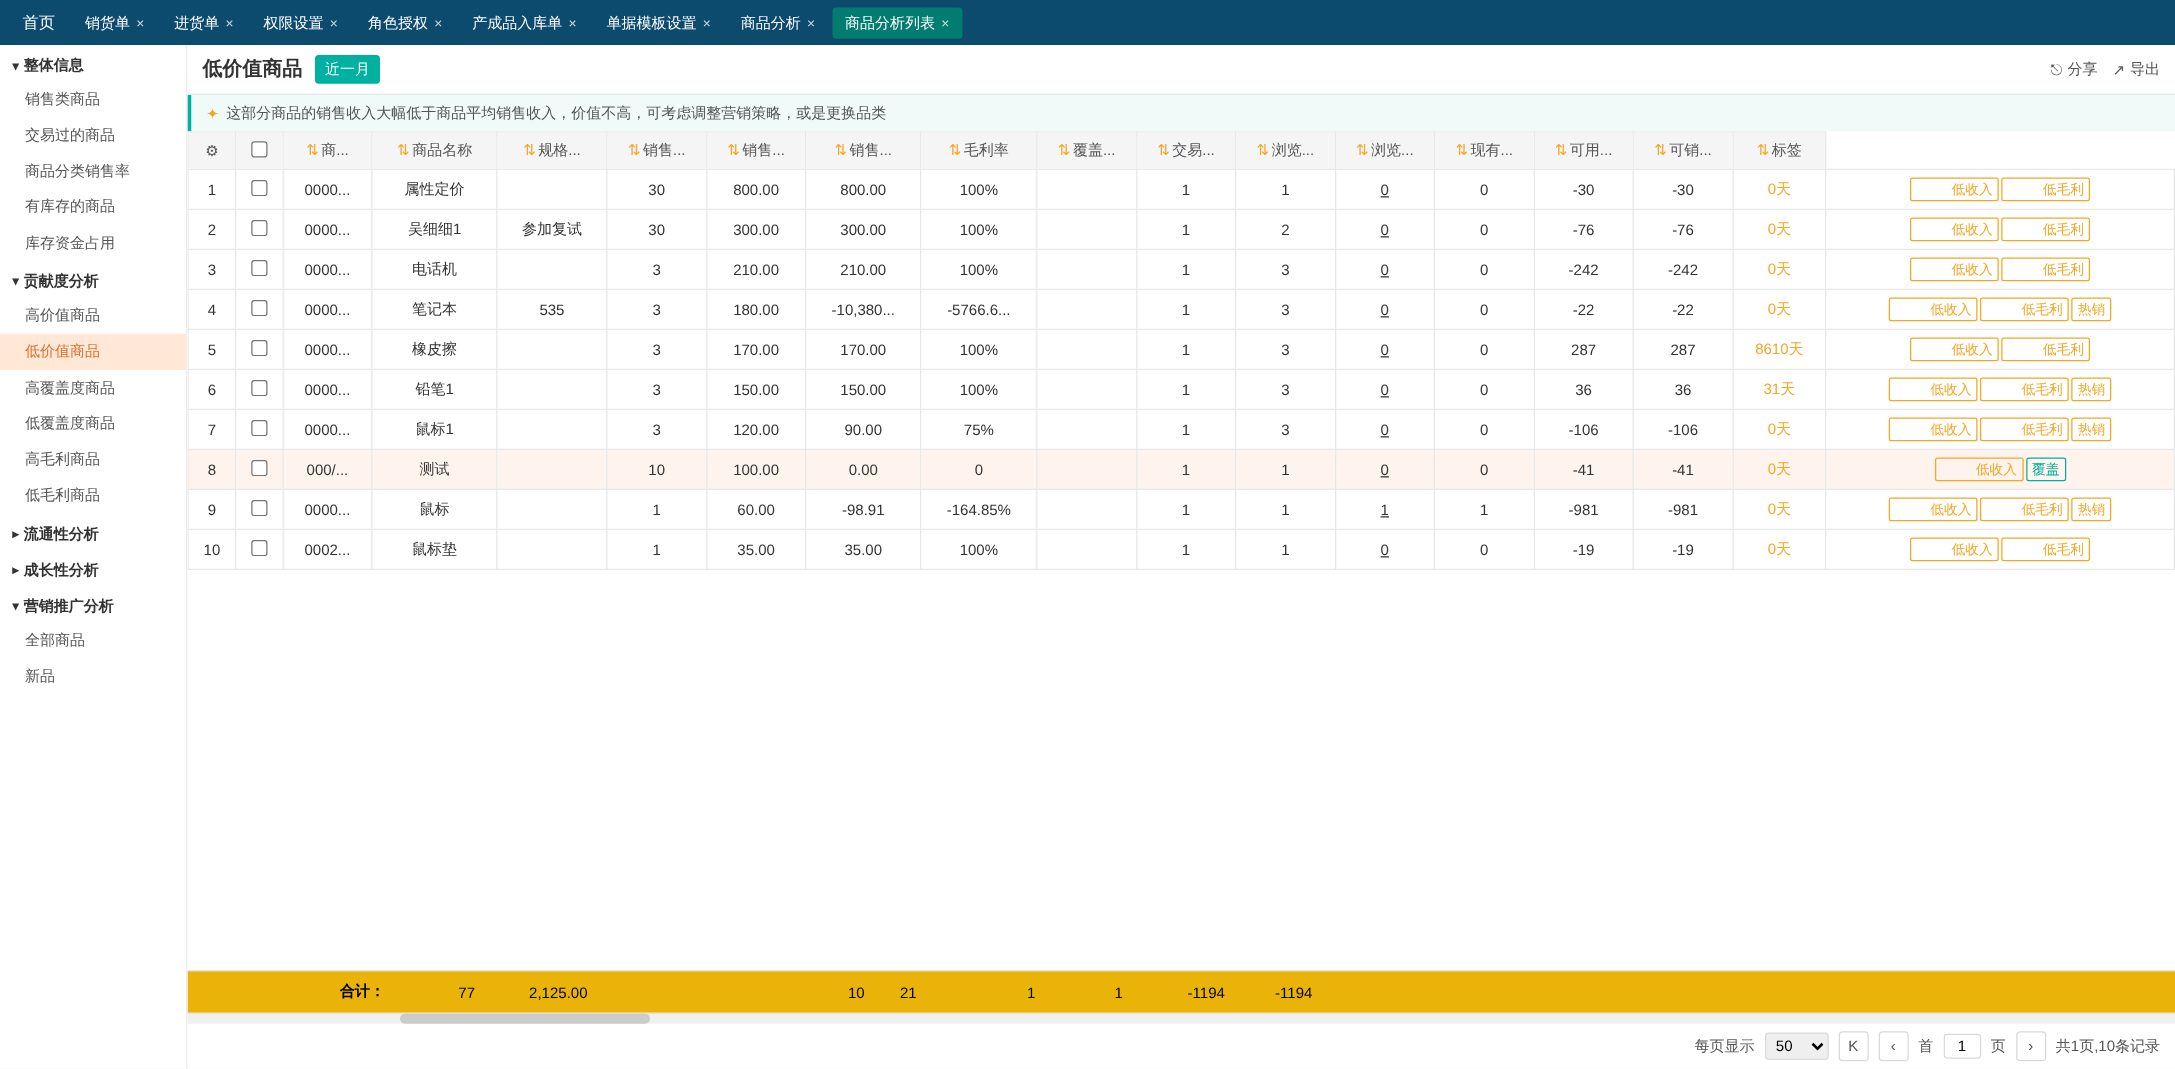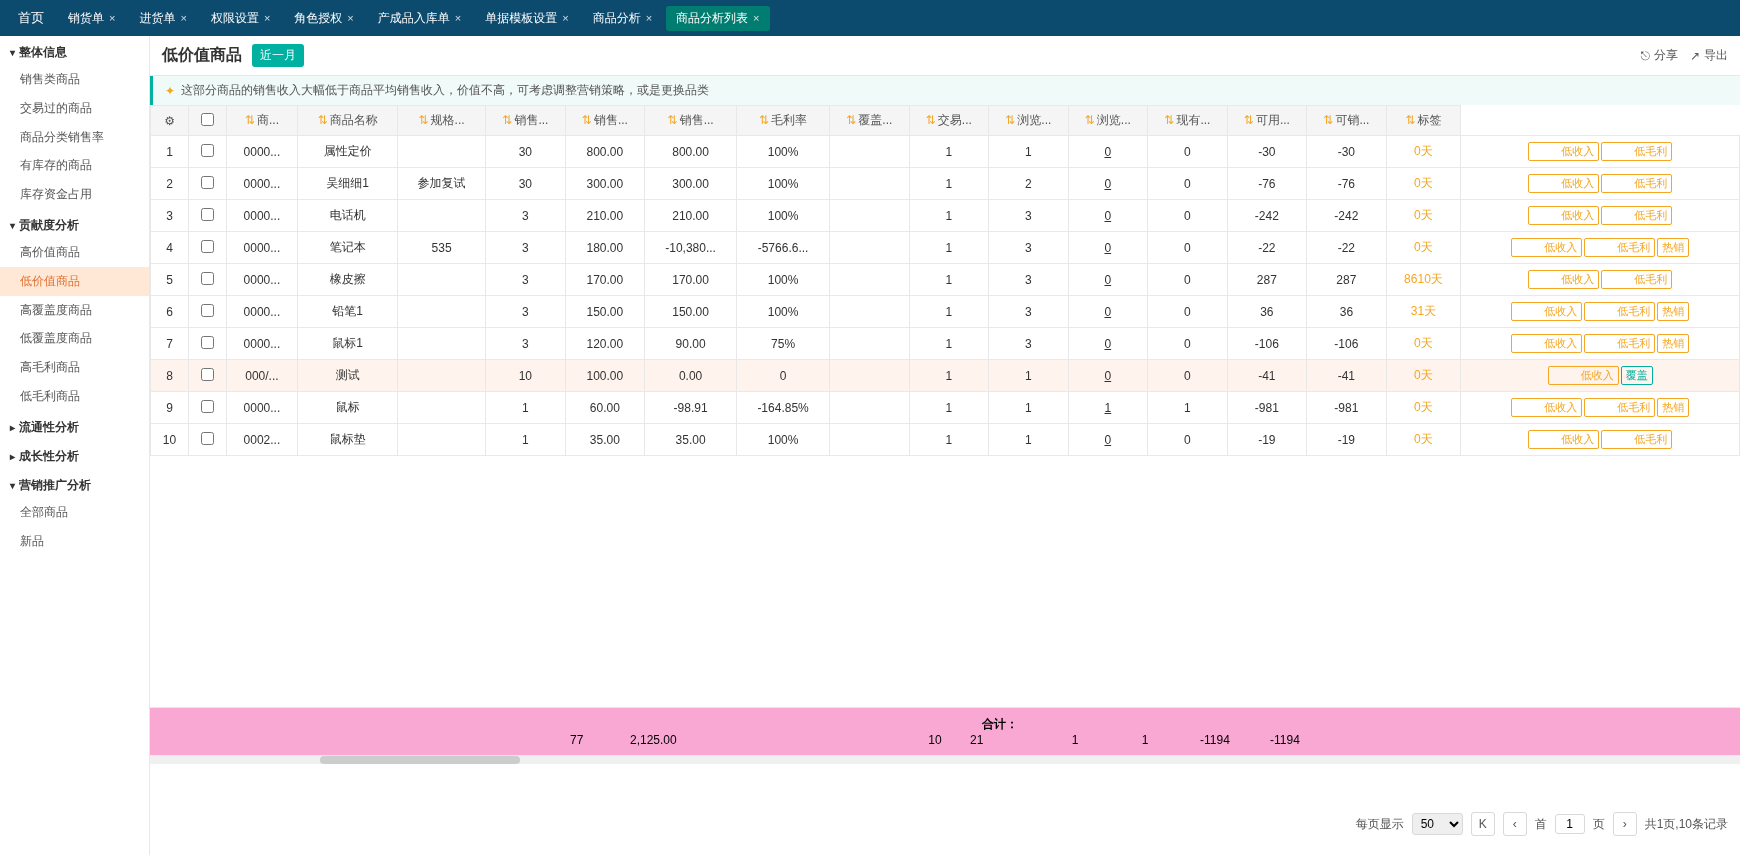--- a/index.html
+++ b/index.html
@@ -185,40 +185,38 @@
 
     
     .table-footer {
       border-top: 1px solid #e8e8e8;
       background: #fff;
     }
     .totals-row {
       display: flex;
       align-items: center;
       padding: 8px 0;
-      background: #f9a8d4;
+      background: #eab308;
       border-bottom: 1px solid #e8e8e8;
-      flex-direction: column;
     }
     .totals-label {
       width: 170px;
       padding: 0 12px;
       font-weight: bold;
       text-align: right;
       flex-shrink: 0;
     }
 
     .pagination-bar {
       display: flex;
       align-items: center;
       justify-content: flex-end;
-      padding: 19px 12px;
+      padding: 6px 12px;
       gap: 8px;
       color: #555;
-      margin-top: 29px;
     }
     .page-size-select {
       border: 1px solid #d9d9d9;
       padding: 2px 4px;
       border-radius: 3px;
       font-size: 12px;
     }
     .page-btn {
       width: 24px;
       height: 24px;
@@ -571,22 +569,22 @@
               <td><span class="tag tag-orange">低收入</span><span class="tag tag-orange">低毛利</span></td>
             </tr>
           </tbody>
       </table>
     </div>
 
     <div class="table-footer">
       <div class="totals-row">
         <div class="totals-label">合计：</div>
         <div style="display:flex;gap:0;align-items:center;flex:1;">
-          <div style="width:60px;text-align:left;">77</div>
-          <div style="width:90px;text-align:left;">2,125.00</div>
+          <div style="width:60px;text-align:right;">77</div>
+          <div style="width:90px;text-align:right;">2,125.00</div>
           <div style="width:90px;text-align:center;"></div>
           <div style="width:90px;text-align:center;"></div>
           <div style="width:70px;text-align:center;">10</div>
           <div style="width:70px;text-align:left;">21</div>
           <div style="width:70px;text-align:center;">1</div>
           <div style="width:70px;text-align:center;">1</div>
           <div style="width:70px;text-align:center;">-1194</div>
           <div style="width:70px;text-align:center;">-1194</div>
         </div>
       </div>

